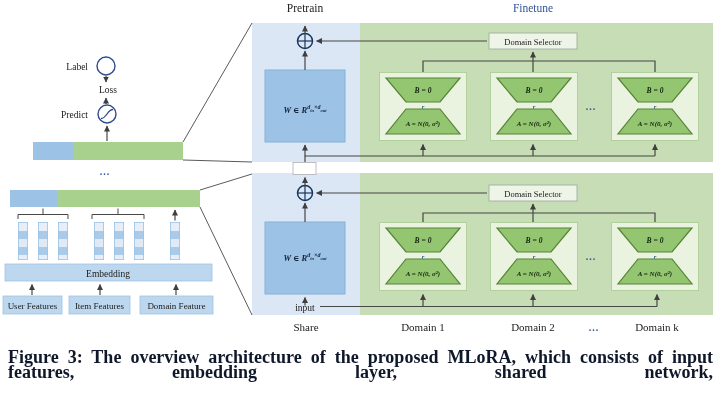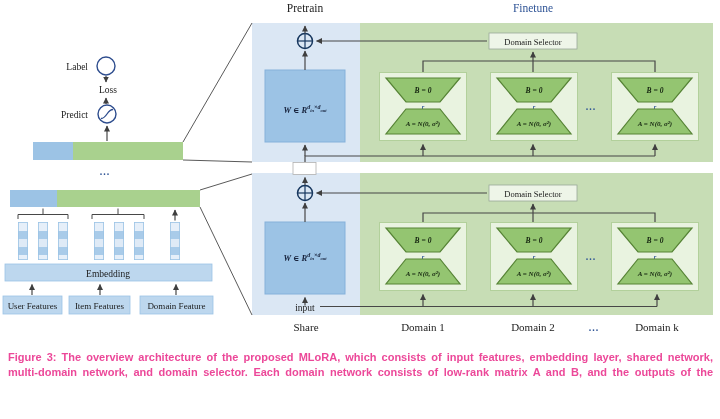--- a/index.html
+++ b/index.html
@@ -13,23 +13,23 @@
   .blue-txt{fill:#2f5496;}
   .small-lbl{font-size:9.5px;}
   .dots{fill:#2f5496;font-weight:bold;font-size:10px;letter-spacing:1px;}
   .wlab{font-size:8.5px;font-style:italic;fill:#17233d;font-weight:bold;}
   .ds-lbl{font-size:8.5px;}
   .trap-lbl{font-size:7.5px;font-style:italic;font-weight:bold;fill:#14240f;}
   .trap-lbl2{font-size:7px;font-style:italic;font-weight:bold;fill:#14240f;}
   .r-lbl{font-size:6.5px;font-style:italic;fill:#2f5496;font-weight:bold;}
   .bot-lbl{font-size:11px;}
   .feat-lbl{font-size:9px;}
-  #caption{position:absolute;left:8px;top:350px;width:705px;color:#ec4899;
-           font-family:Liberation Sans, sans-serif;
-           font-weight:bold;font-size:11px;line-height:15.4px;}
+  #caption{position:absolute;left:8px;top:350px;width:705px;color:#0f172a;
+           font-family:Liberation Serif, serif;
+           font-weight:bold;font-size:18px;line-height:15.4px;}
   .cap-line.just{text-align:justify;text-align-last:justify;}
 </style>
 </head>
 <body>
 
 <div id="page">
 <svg width="720" height="345" viewBox="0 0 720 345">
   <defs>
     <marker id="arr" markerWidth="7" markerHeight="7" refX="5.5" refY="3" orient="auto" markerUnits="userSpaceOnUse">
       <path d="M0,0 L6,3 L0,6 z" fill="#3f3f3f"></path>
@@ -201,15 +201,14 @@
     <text x="306" y="331" class="t-mid bot-lbl">Share</text>
     <text x="423" y="331" class="t-mid bot-lbl">Domain 1</text>
     <text x="533" y="331" class="t-mid bot-lbl">Domain 2</text>
     <text x="594" y="331" class="t-mid dots">...</text>
     <text x="657" y="331" class="t-mid bot-lbl">Domain k</text>
   </g>
 </svg>
 
 <div id="caption">
   <div class="cap-line just">Figure 3: The overview architecture of the proposed MLoRA, which consists of input features, embedding layer, shared network,</div>
-  <div class="cap-line just">multi-domain network, and domain selector. Each domain network consists of low-rank matrix A and B, and the outputs of the</div>
 </div>
 </div>
 
 </body></html>

